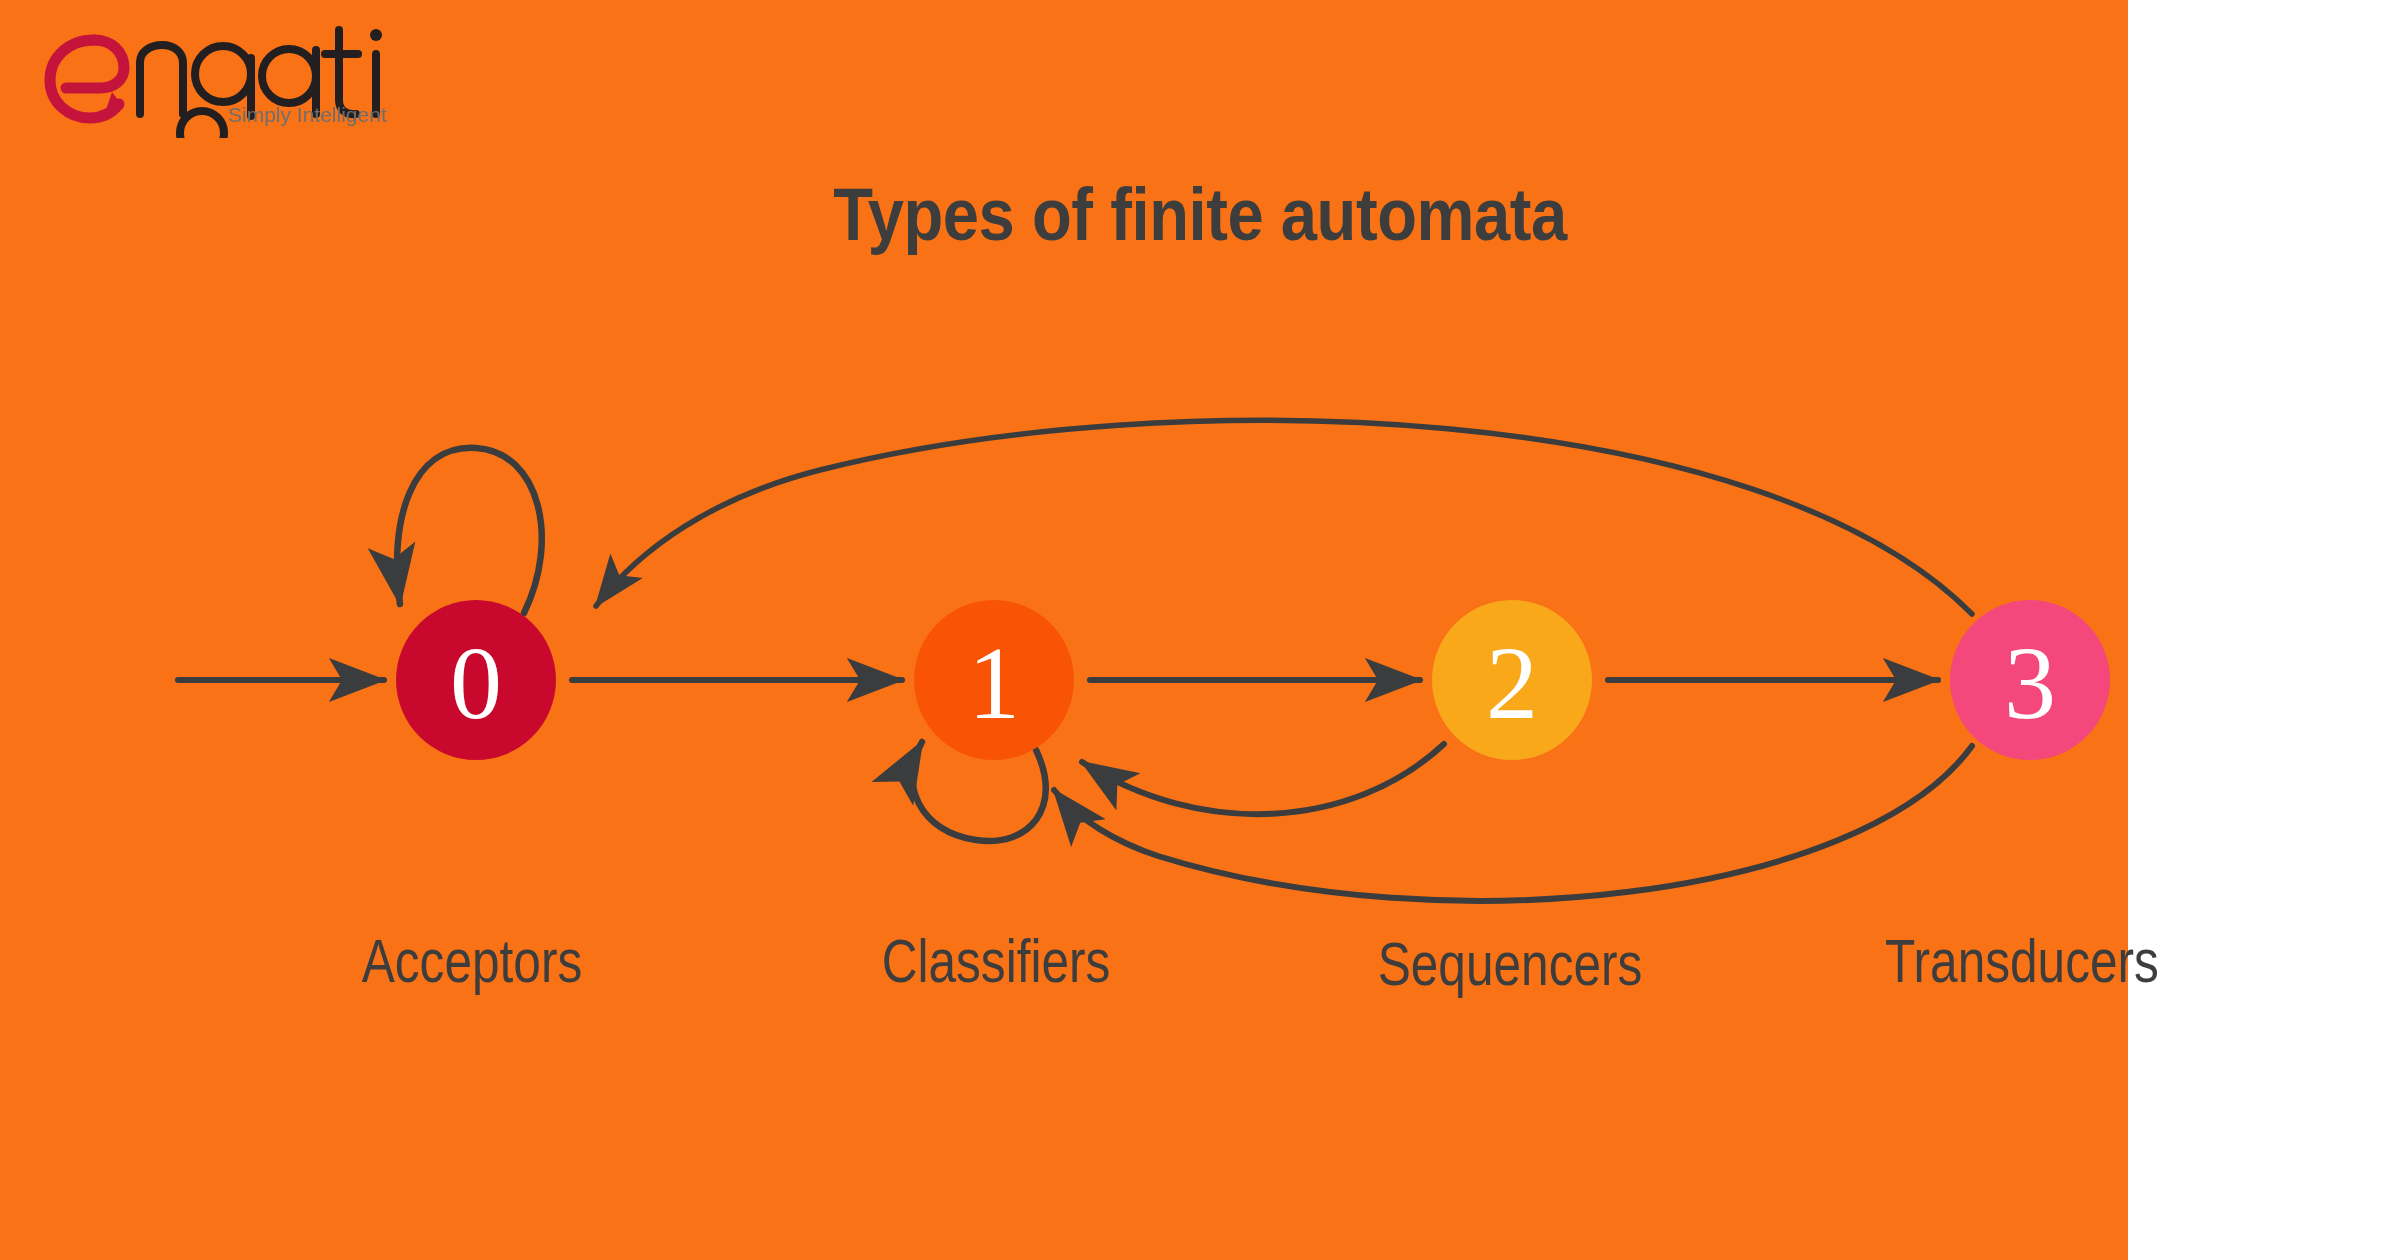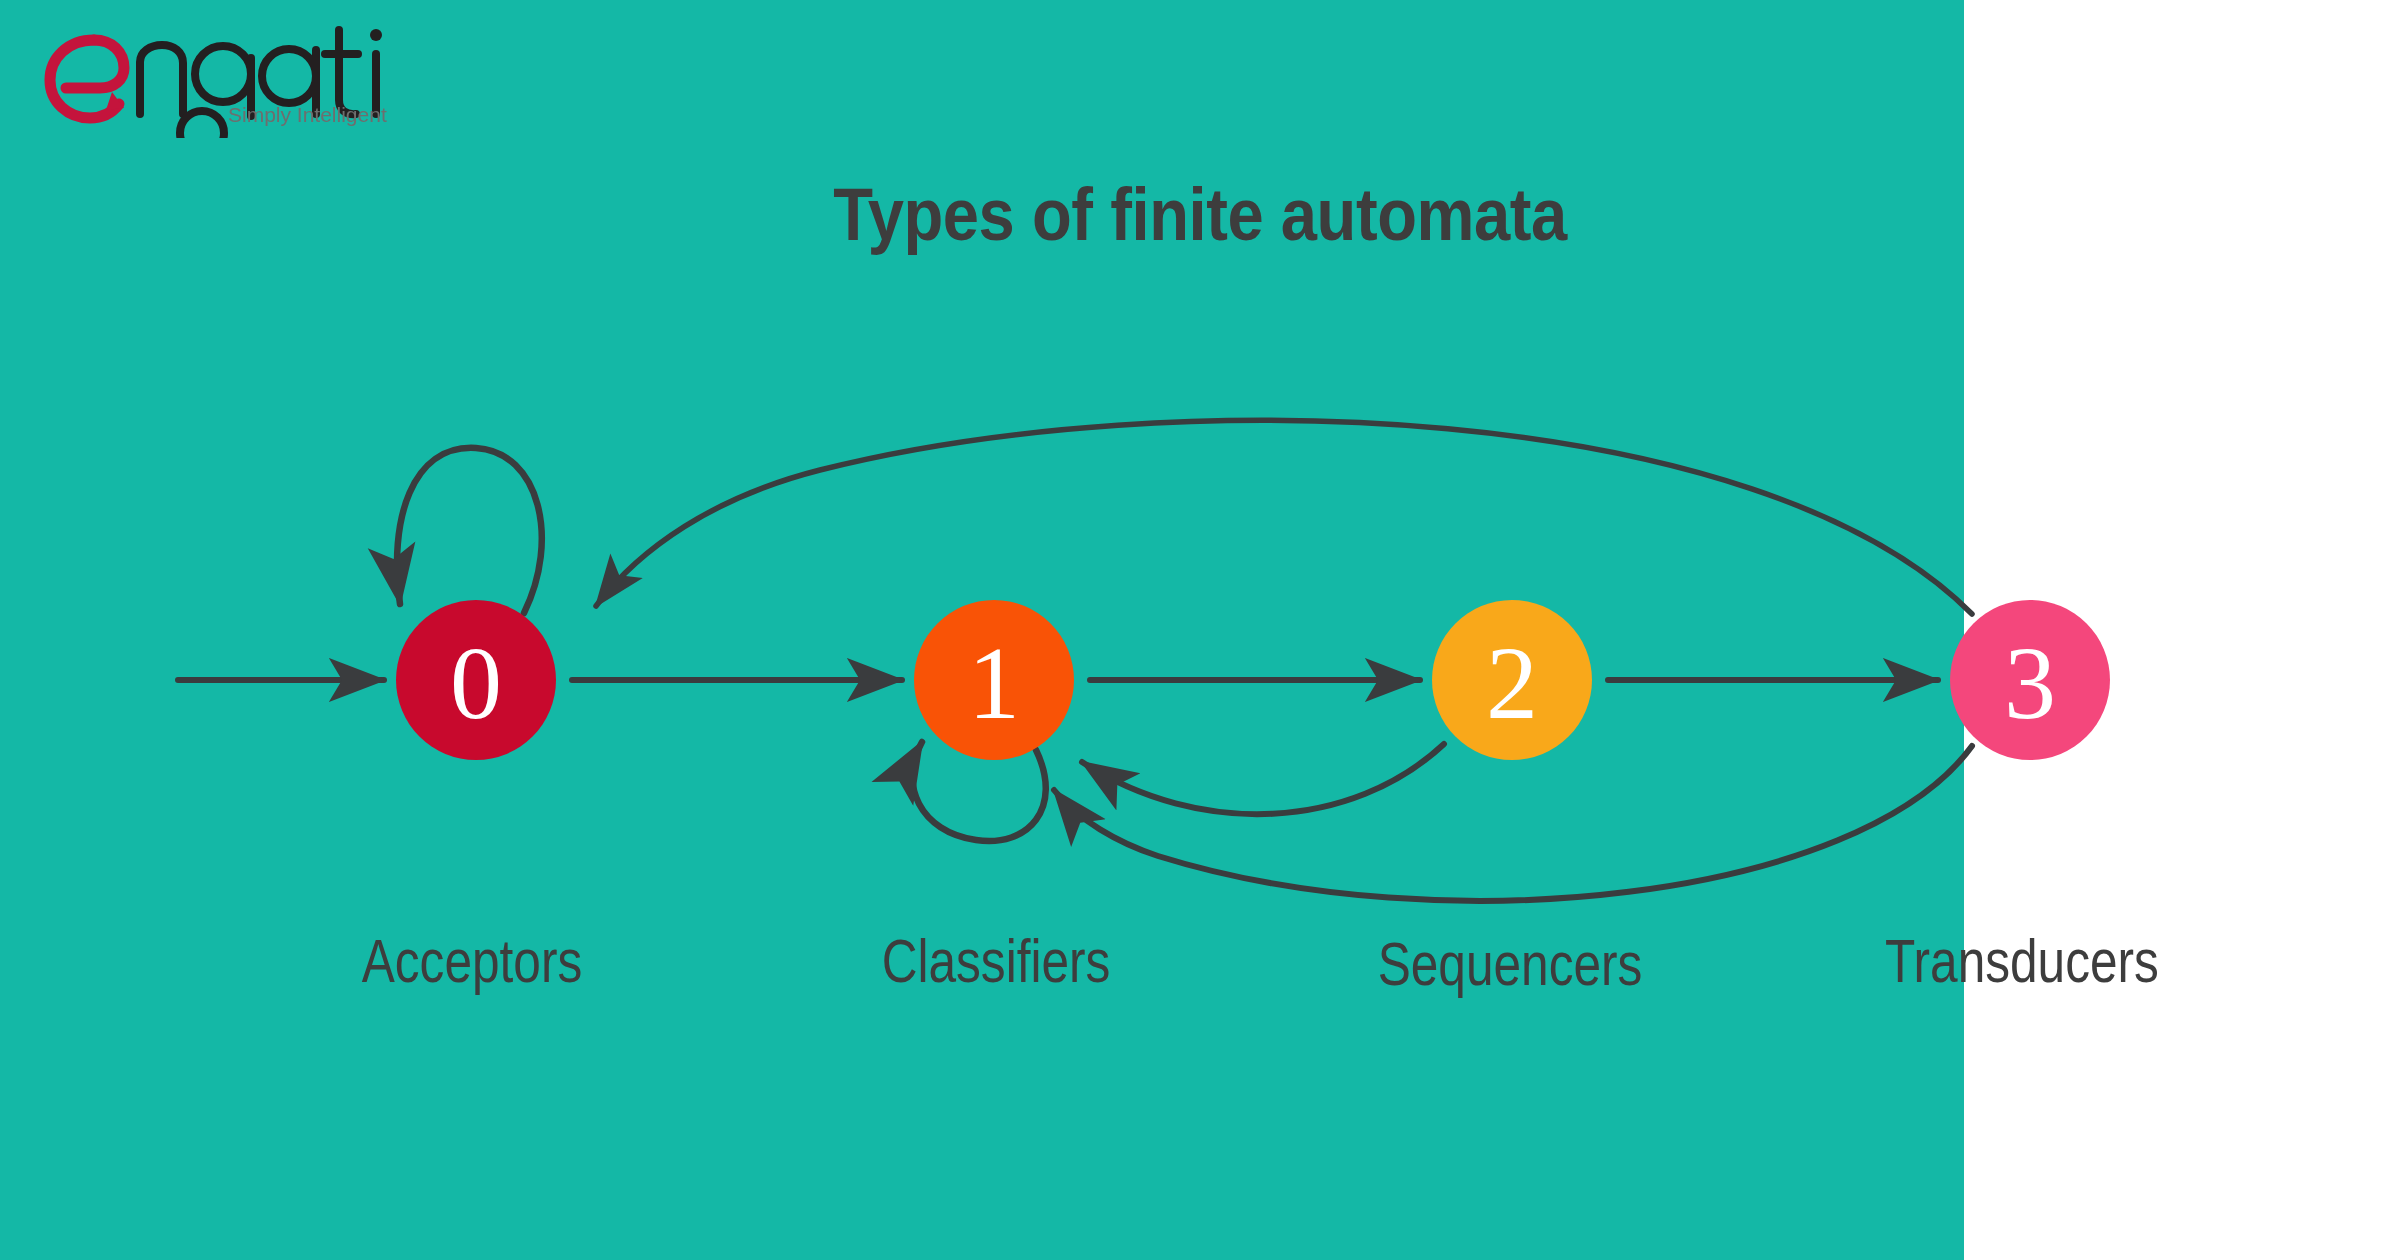--- a/index.html
+++ b/index.html
@@ -11,24 +11,23 @@
   body {
     width: 2400px;
     height: 1260px;
     overflow: hidden;
     font-family: "Liberation Sans", sans-serif;
     -webkit-font-smoothing: antialiased;
   }
 
   #page {
     position: relative;
-    width: 1932px;
+    width: 2128px;
     height: 1260px;
-    background: #14b8a6;
-    padding-left: 32px;
+    background: #f97316;
   }
 
   
   .logo {
     position: absolute;
     left: 32px;
     top: 18px;
     width: 420px;
     height: 120px;
   }

